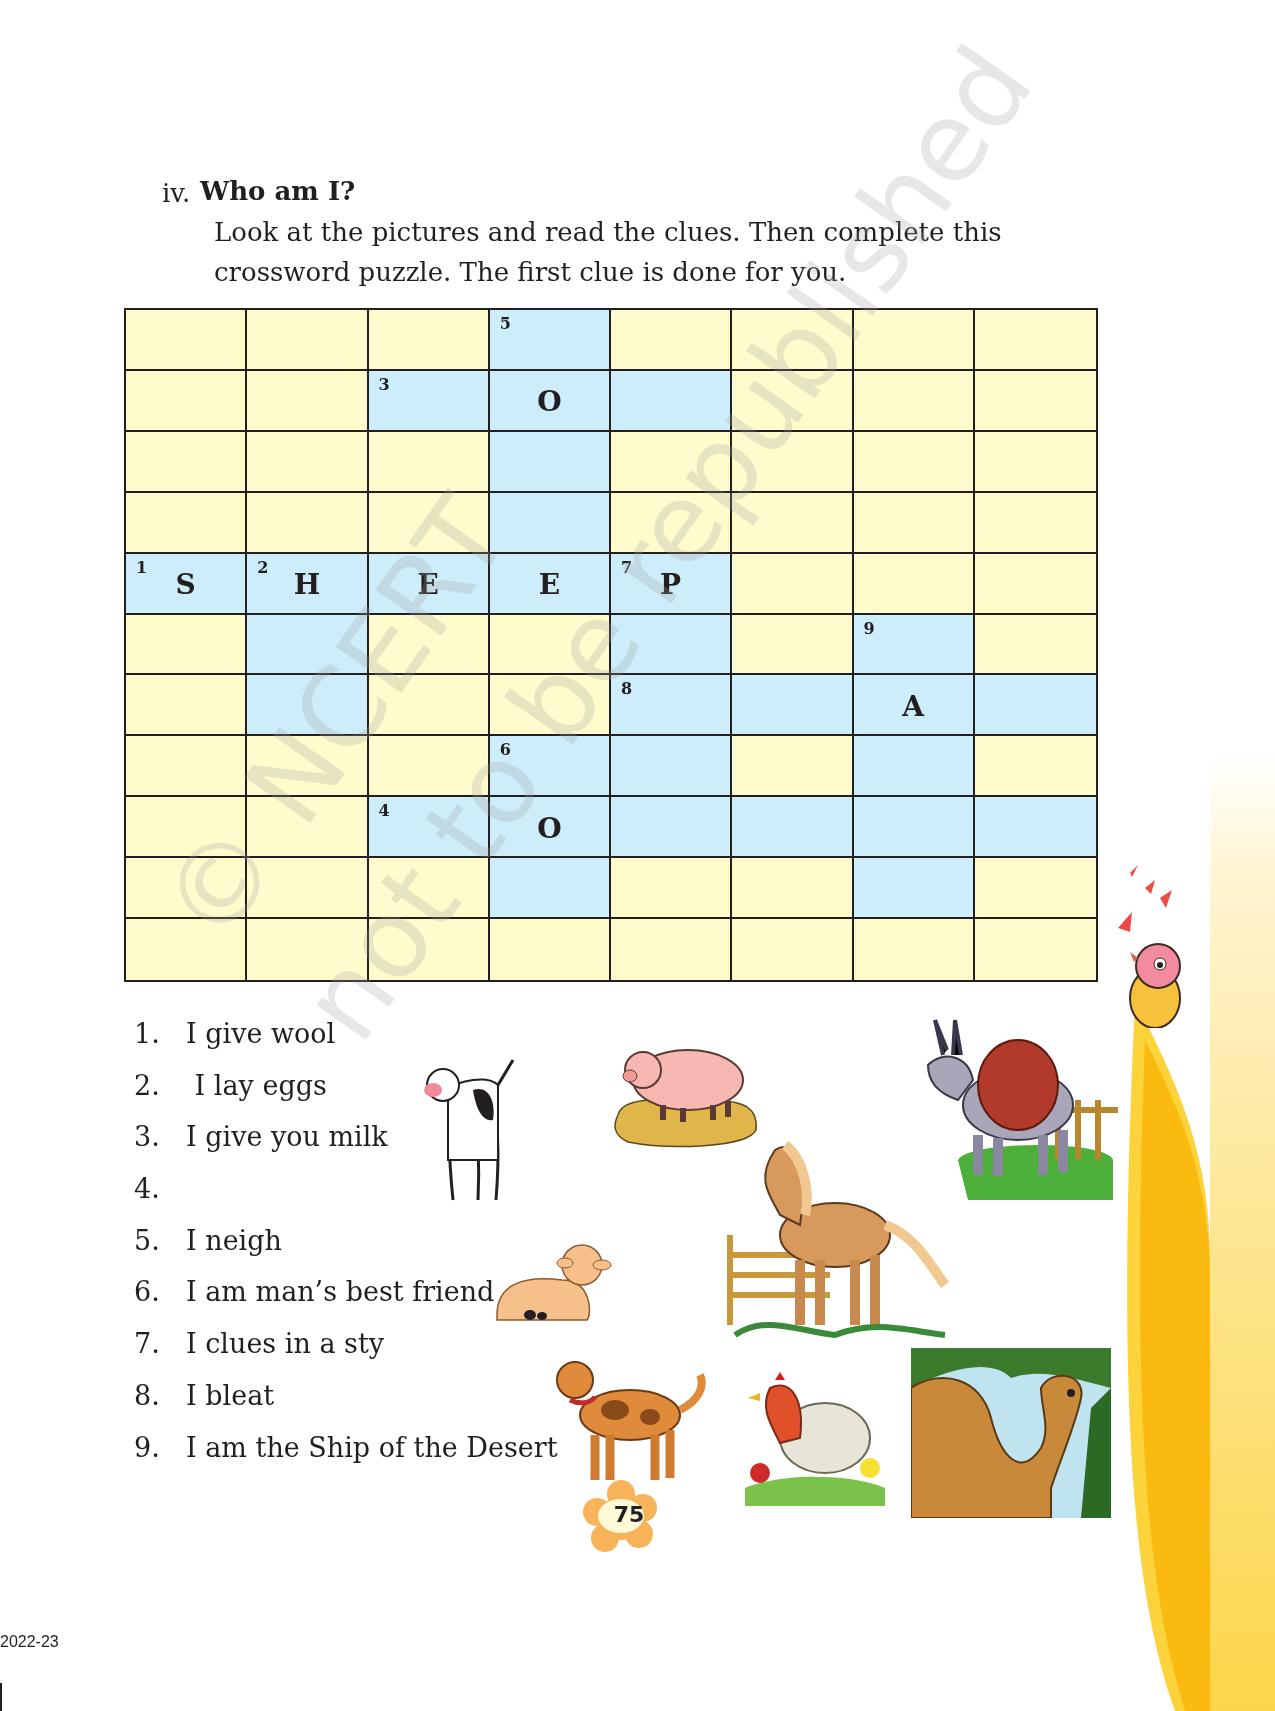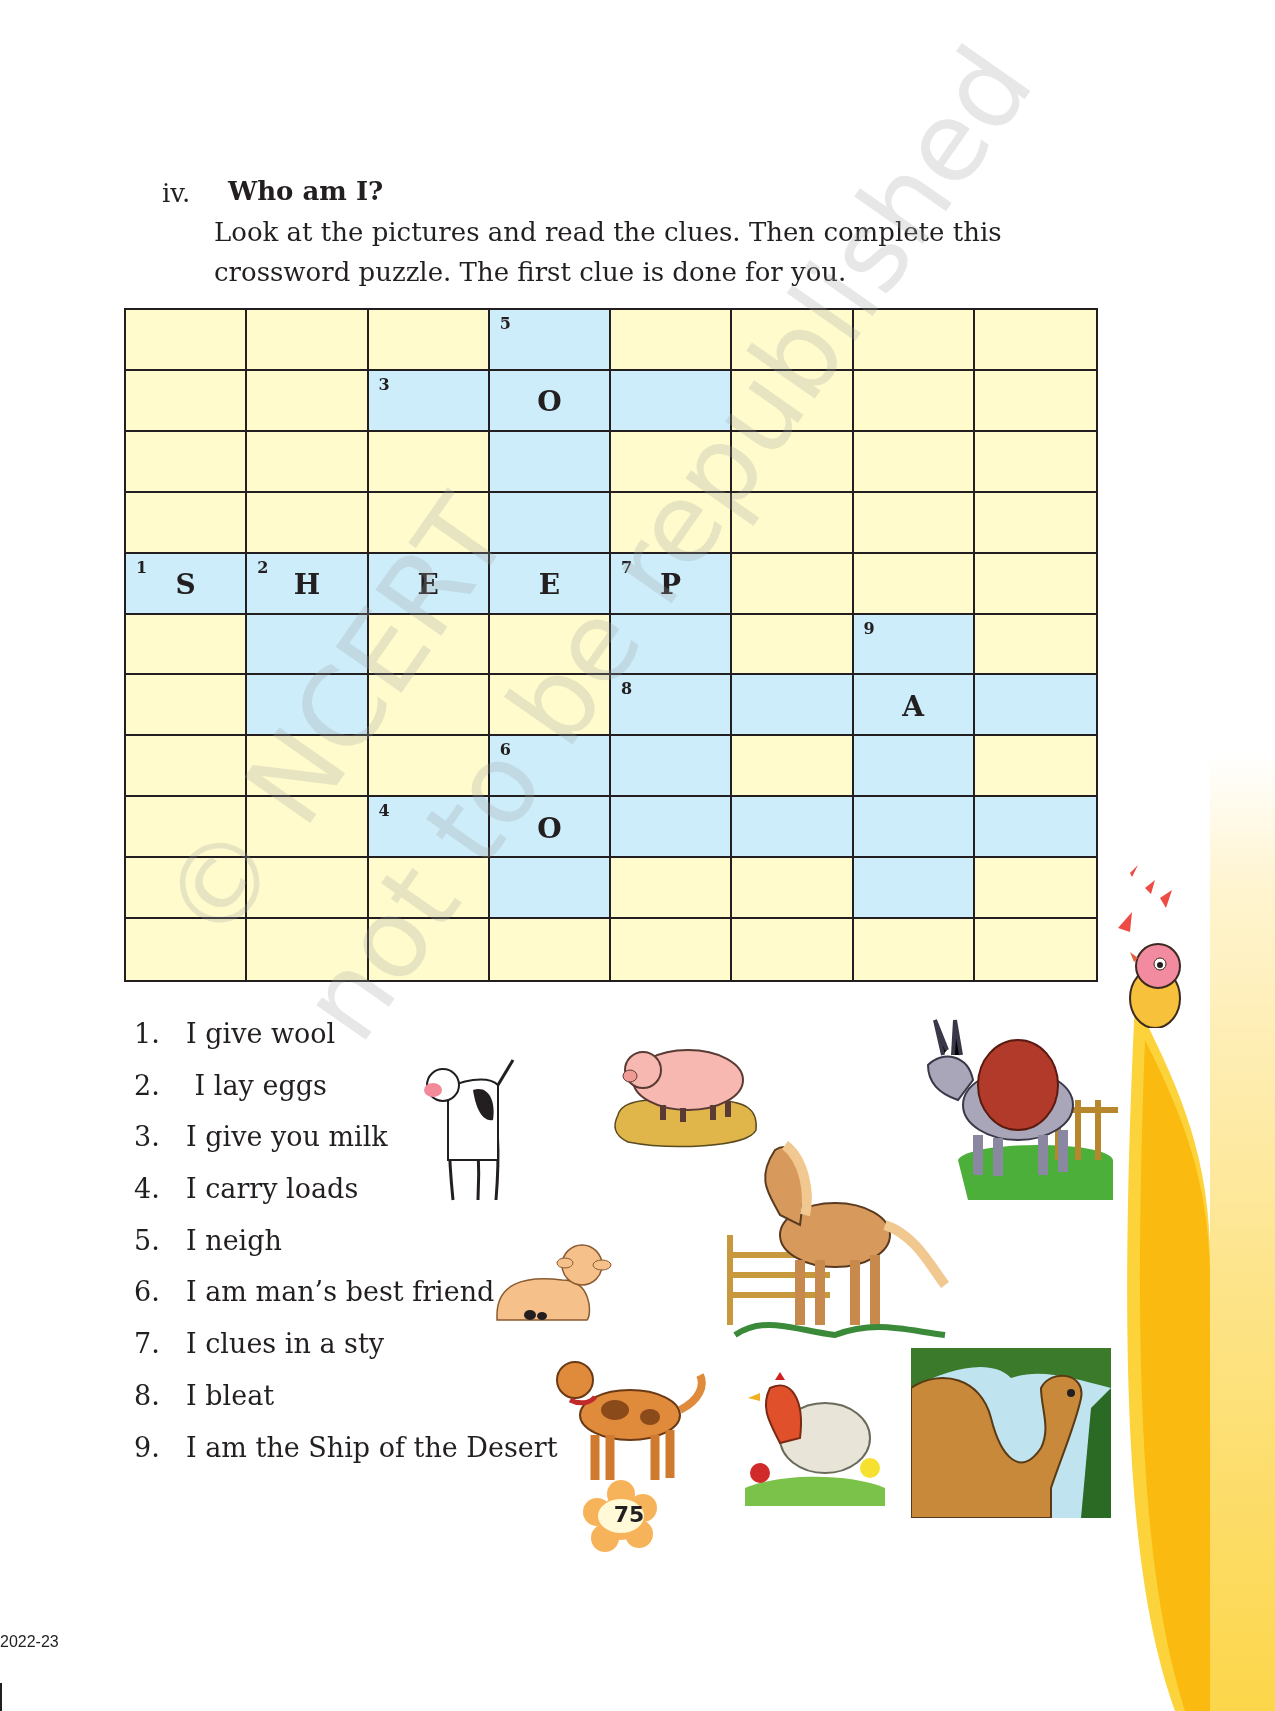--- a/index.html
+++ b/index.html
@@ -15,21 +15,21 @@
   .side-band {
     position: absolute; right: 0; top: 0; width: 65px; height: 1711px;
     background: linear-gradient(to bottom, #ffffff 0%, #ffffff 44%, #fff4cf 52%, #fde48a 75%, #fcd64a 100%);
   }
   .wave {
     position: absolute; left: 1115px; top: 1000px; width: 95px; height: 711px;
   }
 
   
   .ex-num { position: absolute; left: 162px; top: 178px; font-size: 26px; }
-  .ex-title { position: absolute; left: 228px; top: 176px; font-size: 26px; font-weight: bold; }
+  .ex-title { position: absolute; left: 200px; top: 176px; font-size: 26px; font-weight: bold; }
   .ex-instr { position: absolute; left: 214px; top: 212px; width: 820px; font-size: 26px; line-height: 40px; }
 
   
   .grid {
     position: absolute; left: 124px; top: 308px;
     width: 974px; height: 674px;
     display: grid;
     grid-template-columns: repeat(8, 1fr);
     grid-template-rows: repeat(11, 1fr);
     border: 2px solid #231f20; box-sizing: border-box;
@@ -292,21 +292,20 @@
     <li class="clue">
       <span class="n">2.</span>
       <span style="white-space: pre;"> I lay eggs</span>
     </li>
     <li class="clue">
       <span class="n">3.</span>
       <span style="white-space: pre;">I give you milk</span>
     </li>
     <li class="clue">
       <span class="n">4.</span>
-      <span style="white-space: pre;">I carry loads</span>
     </li>
     <li class="clue">
       <span class="n">5.</span>
       <span style="white-space: pre;">I neigh</span>
     </li>
     <li class="clue">
       <span class="n">6.</span>
       <span style="white-space: pre;">I am man’s best friend</span>
     </li>
     <li class="clue">

